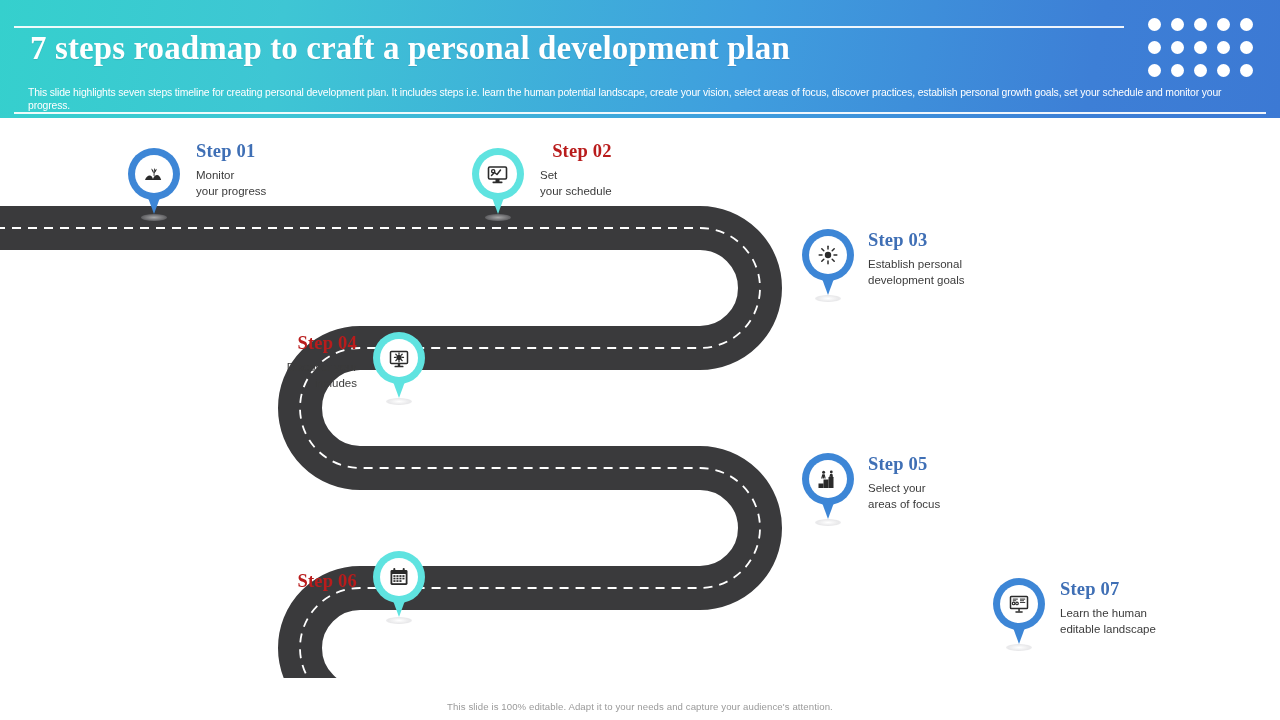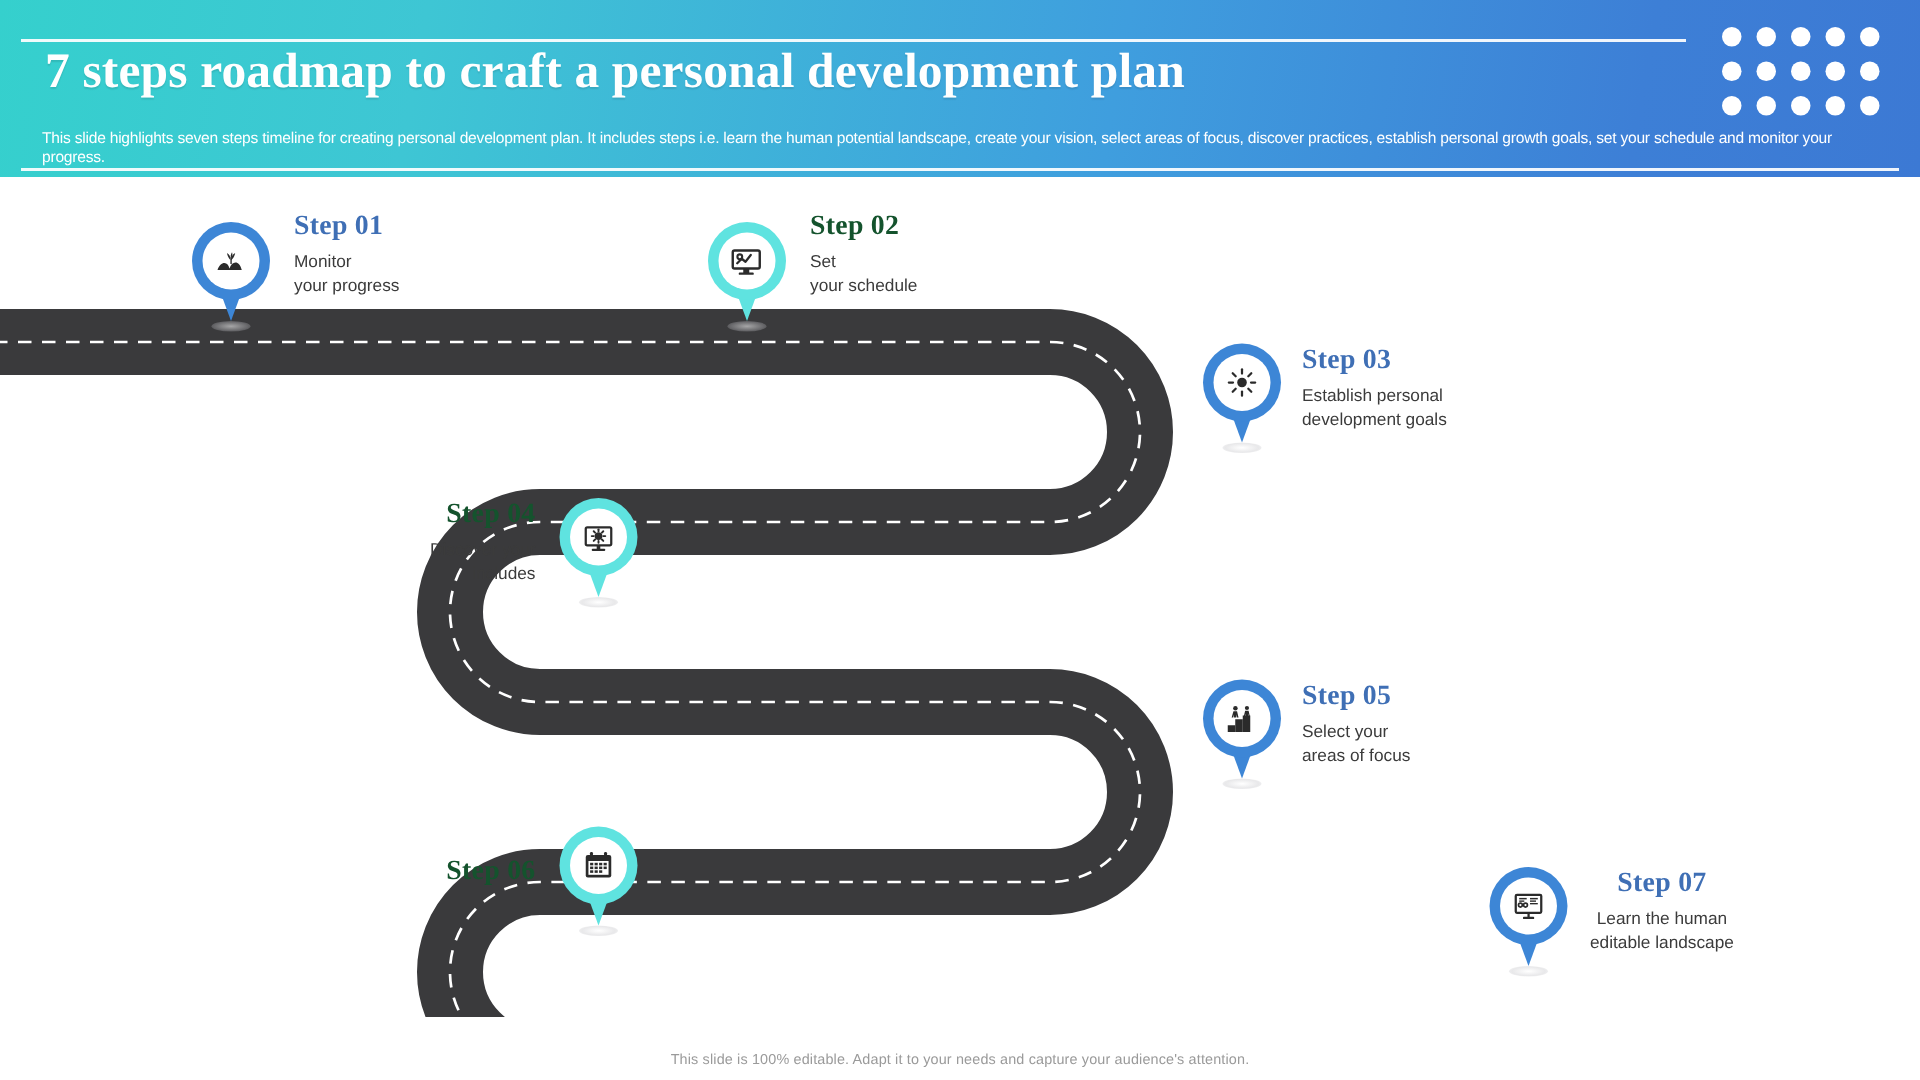--- a/index.html
+++ b/index.html
@@ -67,21 +67,21 @@
   .pin.cyan .tail{border-top:30px solid #5fe3e0;}
   .pin svg{display:block;}
 
   
   .lbl{position:absolute;}
   .lbl .st{
     font-family:"Liberation Serif", serif;font-weight:bold;
     font-size:18.5px;letter-spacing:.2px;margin:0 0 6px 0;white-space:nowrap;
   }
   .lbl .st.blue{color:#3f6fb5;}
-  .lbl .st.cyan{color:#14532d;}
+  .lbl .st.cyan{color:#b91c1c;text-align:right;}
   .lbl .dsc{font-size:11.5px;line-height:15.5px;color:#3b3b3b;white-space:pre-line;}
   .lbl.right-al{text-align:right;}
 
   
   .footer{
     position:absolute;left:0;bottom:8px;width:1280px;text-align:center;
     font-size:9.6px;color:#9a9a9a;letter-spacing:.1px;
   }
   .pageno{
     position:absolute;right:12px;bottom:6px;font-size:10.5px;color:#b4b4b4;
@@ -322,21 +322,21 @@
           <rect x="13" y="10" width="5.2" height="0.9"></rect>
         </g>
         <circle cx="6.6" cy="11.4" r="1.3" fill="none" stroke="#2b2b2b" stroke-width="1.1"></circle>
         <circle cx="10" cy="11.4" r="1.3" fill="none" stroke="#2b2b2b" stroke-width="1.1"></circle>
         <rect x="11.3" y="16.5" width="1.5" height="3" fill="#2b2b2b"></rect>
         <rect x="8.3" y="19.2" width="7.5" height="1.5" rx="0.6" fill="#2b2b2b"></rect>
       </svg>
     </div>
     <div class="shadow"></div>
   </div>
-  <div class="lbl" style="left:1060px;top:579px;text-align:center;">
+  <div class="lbl" style="left:1060px;top:579px;">
     <div class="st blue">Step 07</div>
     <div class="dsc">Learn  the human
 editable  landscape</div>
   </div>
 
   <div class="footer">This slide is 100% editable.  Adapt it to your needs and capture your audience's attention.</div>
   <div class="pageno">7</div>
 
 </div>
 

